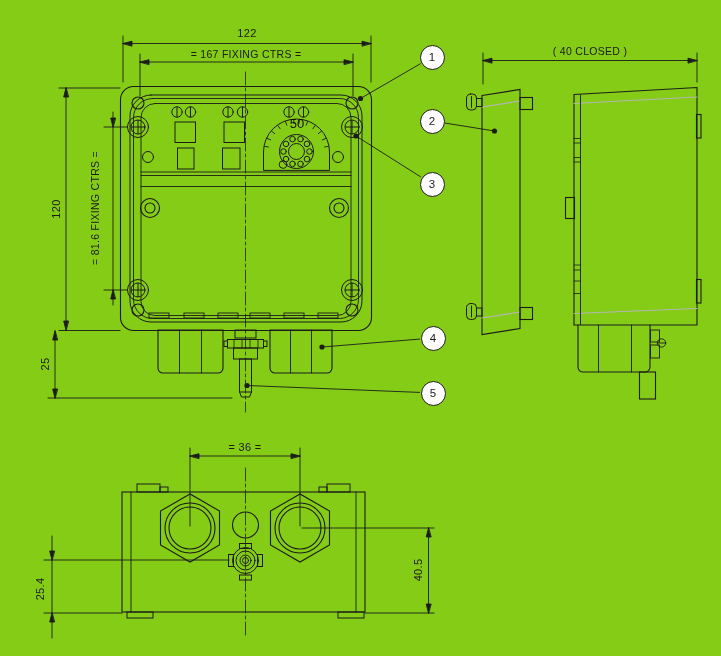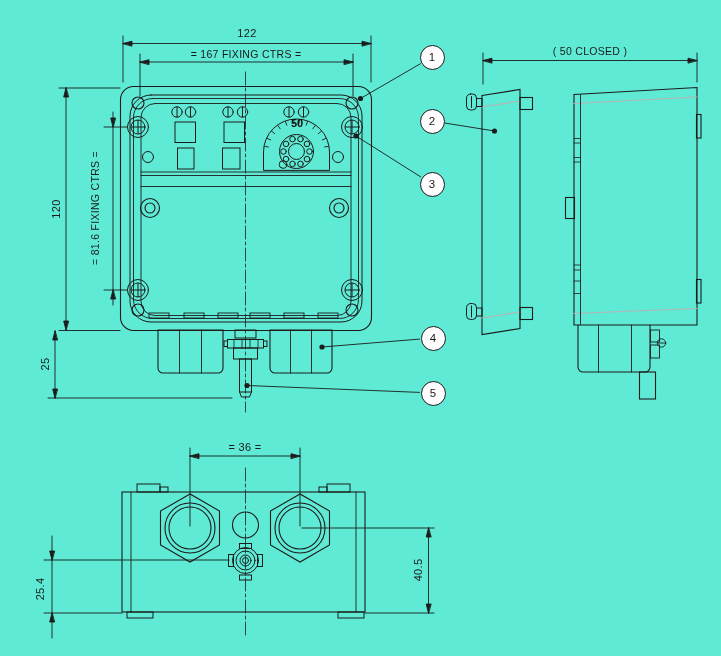--- a/index.html
+++ b/index.html
@@ -1,28 +1,28 @@
 <!DOCTYPE html>
 <html><head>
 <meta charset="utf-8">
 <style>
   html,body{margin:0;padding:0;background:#fcf8fa;}
   .canvas{
-    position:relative;width:721px;height:656px;background:#5eead4;
+    position:relative;width:721px;height:656px;background:#84cc16;
     font-family:"Liberation Sans",sans-serif;overflow:hidden;
   }
   svg{position:absolute;left:0;top:0;}
   .lbl{
     position:absolute;font-size:11px;color:#1b1b1b;white-space:nowrap;
     transform:translate(-50%,-50%);letter-spacing:.3px;
   }
   .lbl.vert{transform:translate(-50%,-50%) rotate(-90deg);}
   .lbl.small{font-size:10.5px;}
   .dial-lbl{
-    position:absolute;font-size:11px;font-weight:bold;color:#111;
+    position:absolute;font-size:13px;font-weight:normal;color:#111;
     transform:translate(-50%,-50%);letter-spacing:0;
   }
   .callout{
     position:absolute;width:25px;height:25px;border:1.3px solid #1c1c1c;
     border-radius:50%;background:#fffdfe;display:flex;align-items:center;
     justify-content:center;font-size:11.5px;color:#1b1b1b;box-sizing:border-box;
   }
 </style>
 </head>
 <body>
@@ -333,21 +333,21 @@
           <circle cx="247" cy="385.5" r="2.6" fill="#1c1c1c" stroke="none"></circle>
     </g>
   </g>
 </svg>
 
 <div class="lbl" style="left:247px;top:33px">122</div>
 <div class="lbl small" style="left:246px;top:54px">= 167 FIXING CTRS =</div>
 <div class="lbl vert" style="left:56px;top:209px">120</div>
 <div class="lbl vert small" style="left:95px;top:208px">= 81.6 FIXING CTRS =</div>
 <div class="lbl vert" style="left:45px;top:364px">25</div>
-<div class="lbl small" style="left:590px;top:51px">( 50 CLOSED )</div>
+<div class="lbl small" style="left:590px;top:51px">( 40 CLOSED )</div>
 <div class="lbl" style="left:245px;top:447px">= 36 =</div>
 <div class="lbl vert" style="left:40px;top:589px">25.4</div>
 <div class="lbl vert" style="left:418px;top:570px">40.5</div>
 <div class="dial-lbl" style="left:297px;top:123px">50</div>
 
 <div class="callout" style="left:419.5px;top:44.5px">
       <span>1</span>
     </div>
 <div class="callout" style="left:419.5px;top:108.5px">
       <span>2</span>

